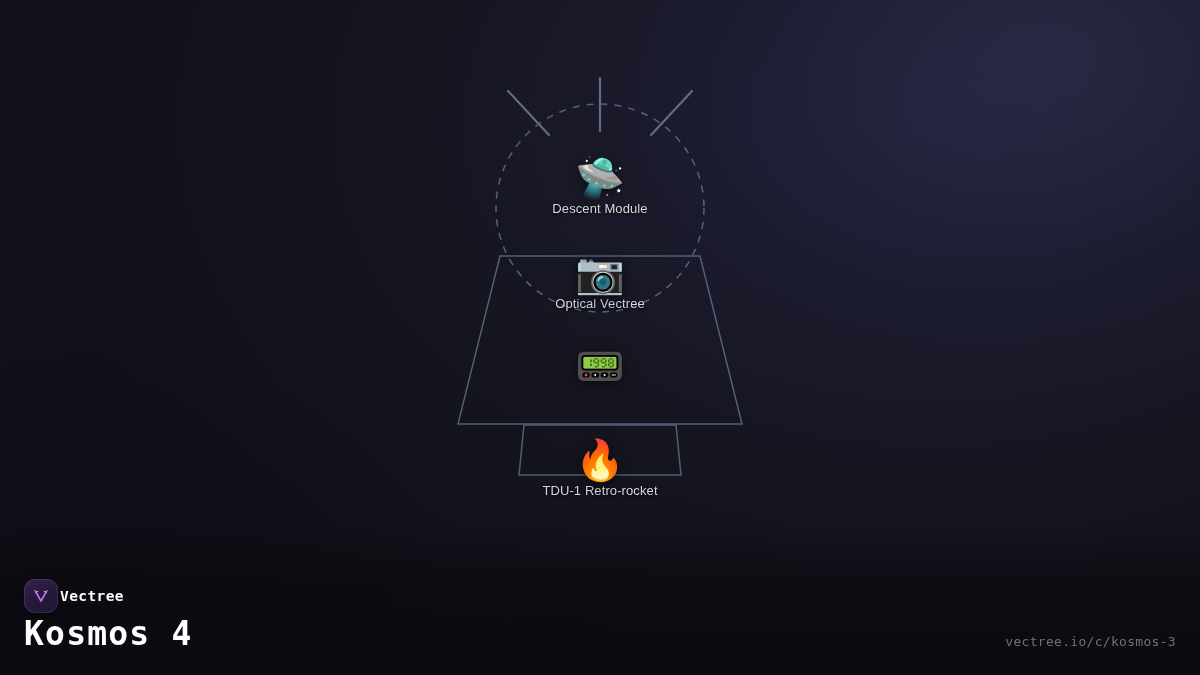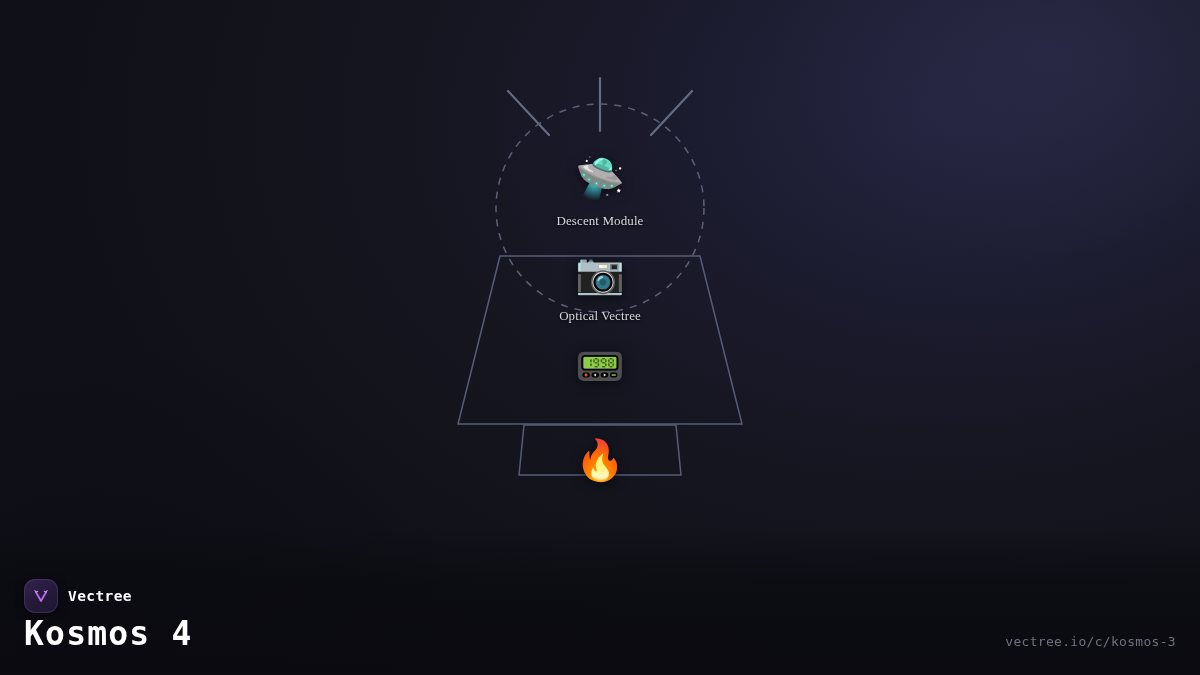--- a/index.html
+++ b/index.html
@@ -41,44 +41,43 @@
     user-select:none;
   }
   .node-emoji {
     font-size:40px;
     line-height:46px;
     height:46px;
     display:block;
     filter:drop-shadow(0 2px 6px rgba(0,0,0,0.55));
   }
   .node-label {
-    margin-top:12px;
+    margin-top:0;
     font-size:13px;
     line-height:16px;
     color:#d6d8df;
     letter-spacing:0.1px;
     text-shadow:0 1px 3px rgba(0,0,0,0.9);
-    font-family:Liberation Serif, serif;
   }
 
   
   #footer {
     position:absolute;
     left:0; right:0; bottom:0;
     height:150px;
     background:linear-gradient(to bottom, rgba(10,10,16,0) 0%, rgba(10,10,16,0.72) 38%, rgba(10,10,16,0.93) 100%);
     pointer-events:none;
   }
 
   #brand {
     position:absolute;
     left:24px; bottom:62px;
     display:flex;
     align-items:center;
-    gap:10px;
+    gap:2px;
   }
   #brand-logo {
     width:34px; height:34px;
     border-radius:11px;
     background:linear-gradient(150deg, #33224f 0%, #241a38 55%, #1d1730 100%);
     box-shadow:inset 0 0 0 1px rgba(150,110,210,0.22), 0 2px 8px rgba(0,0,0,0.5);
     display:flex; align-items:center; justify-content:center;
     flex:0 0 auto;
   }
   #brand-name {
@@ -137,20 +136,21 @@
         </div>
         <div class="node" style="left: 600px; top: 250px;">
           <span class="node-emoji">📷</span>
           <div class="node-label">Optical Vectree</div>
         </div>
         <div class="node" style="left: 600px; top: 343px;">
           <span class="node-emoji">📟</span>
         </div>
         <div class="node" style="left: 600px; top: 437px;">
           <span class="node-emoji">🔥</span>
+          <div class="node-label">TDU-1 Retro-rocket</div>
         </div>
       </div>
 
   </div>
 
   <div id="footer"></div>
 
   <div id="brand">
     <div id="brand-logo">
       <svg width="20" height="20" viewBox="0 0 24 24">

